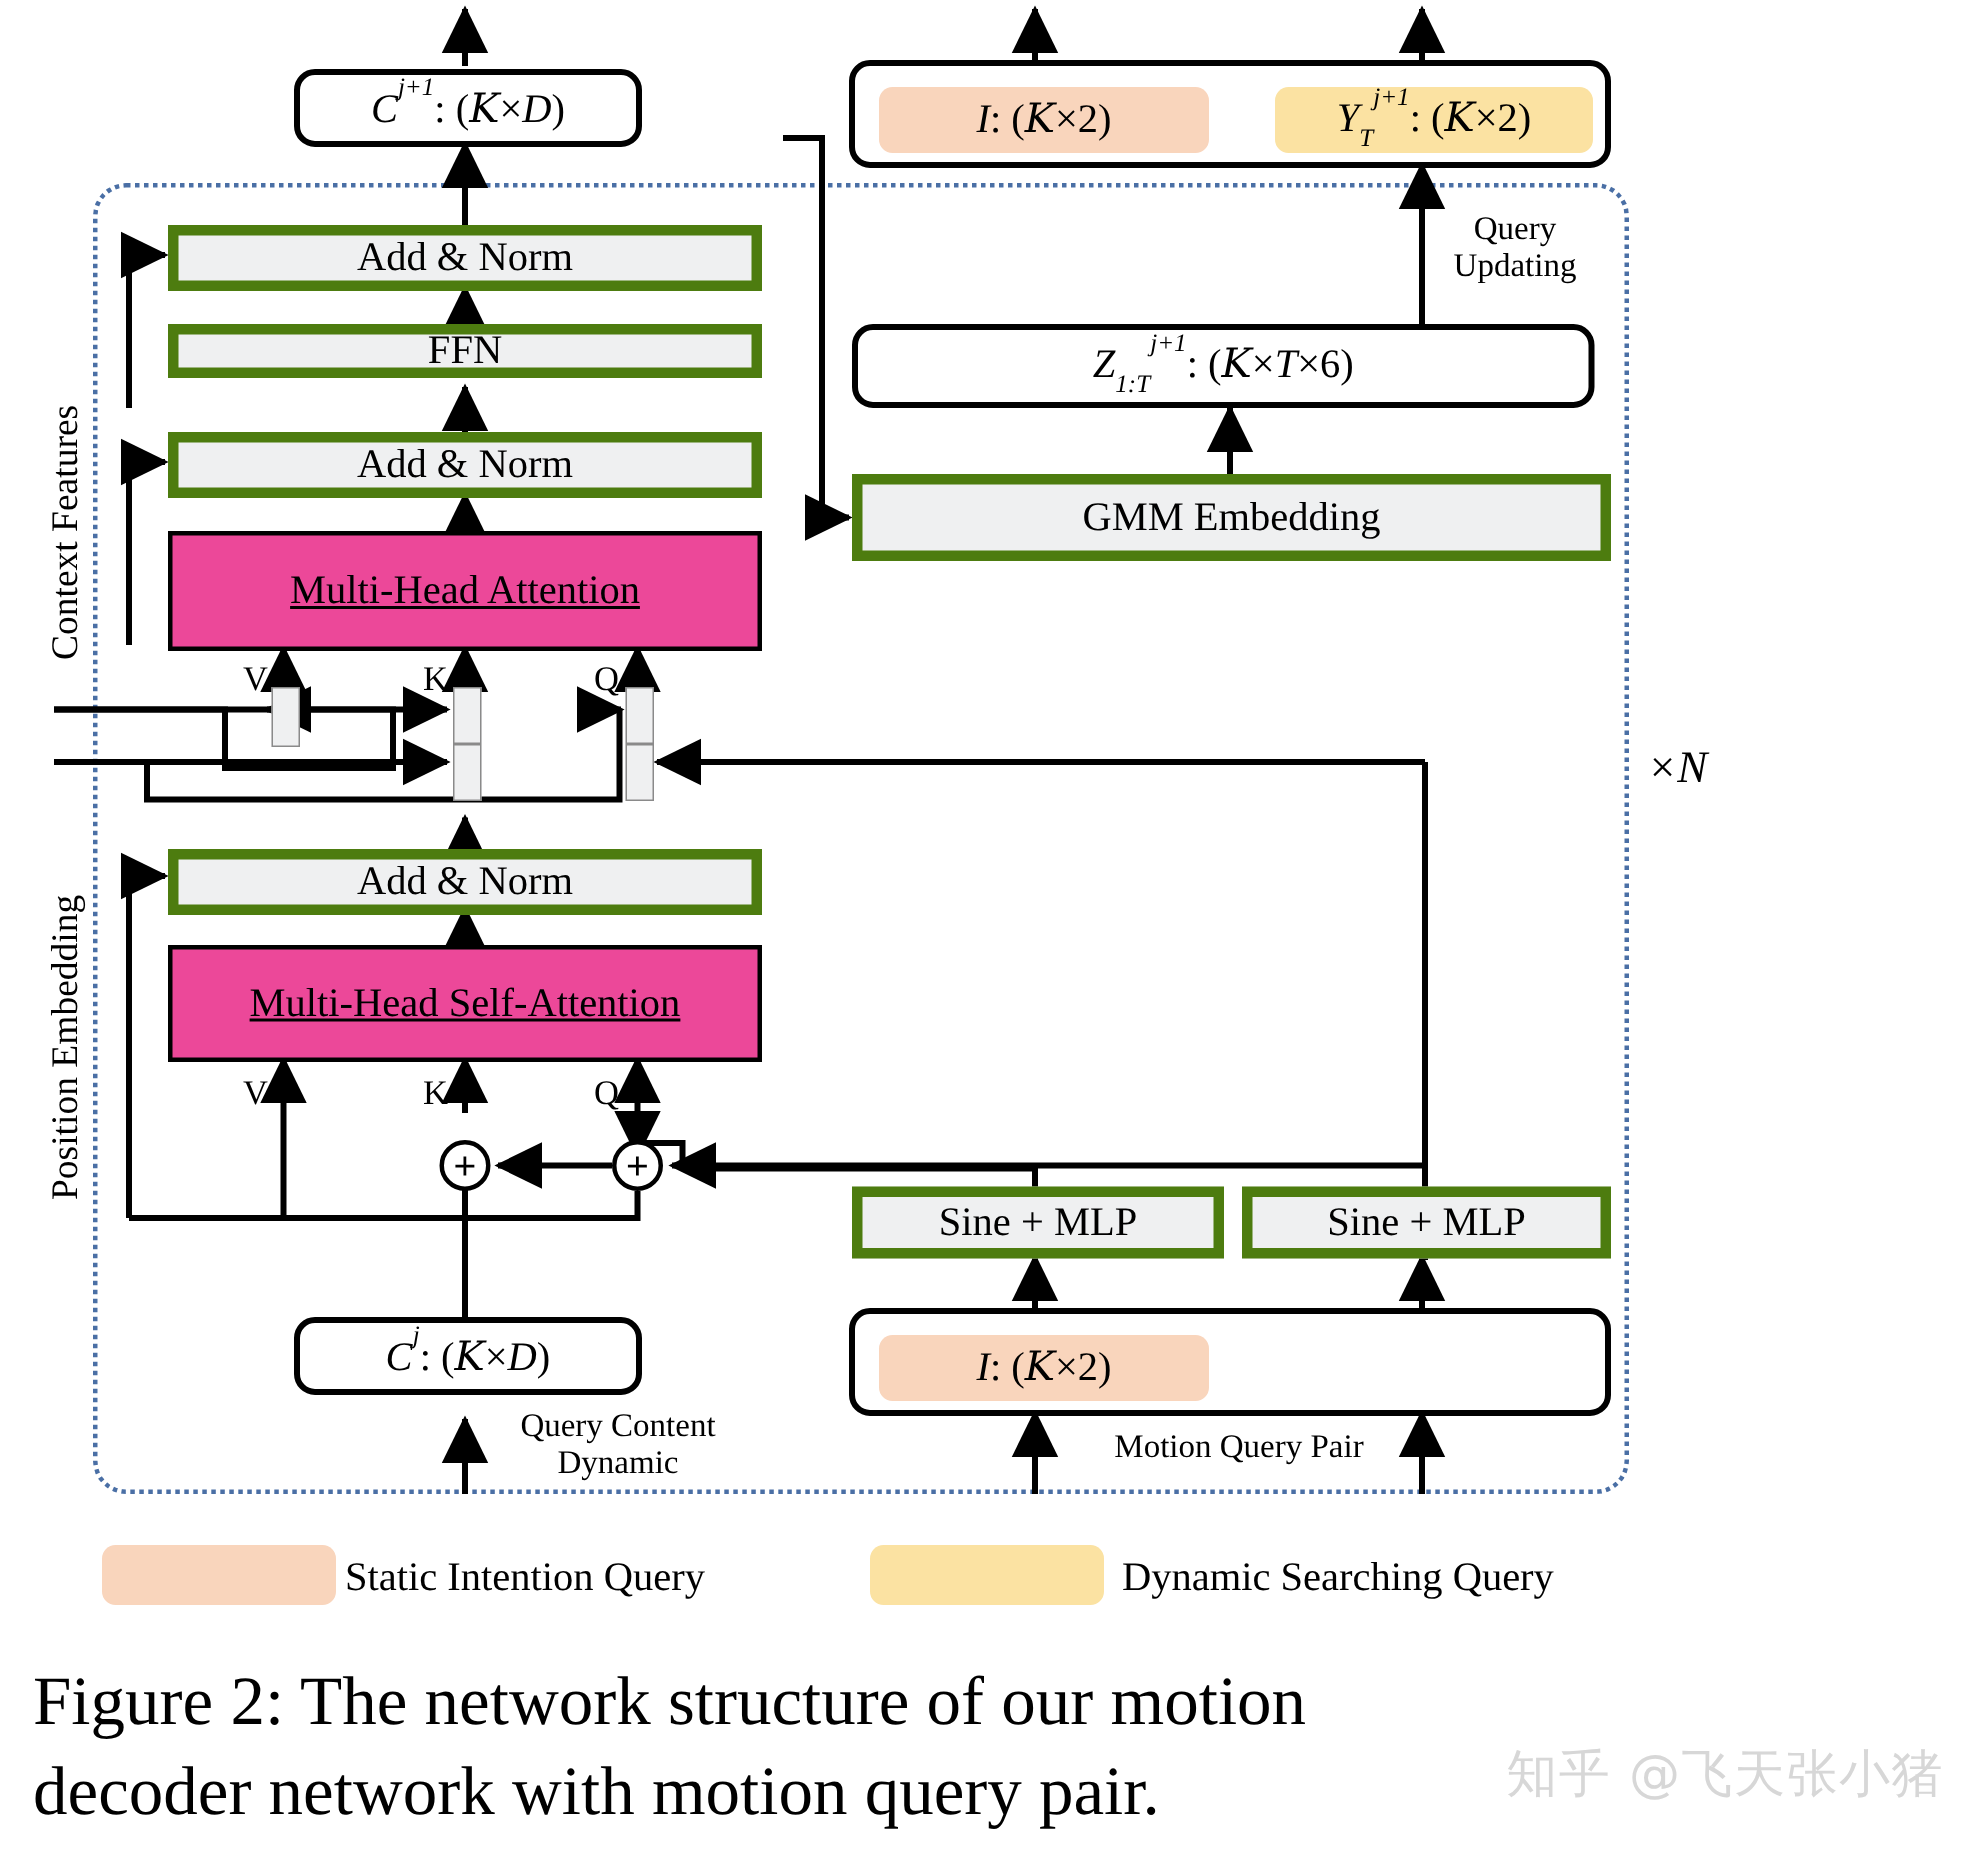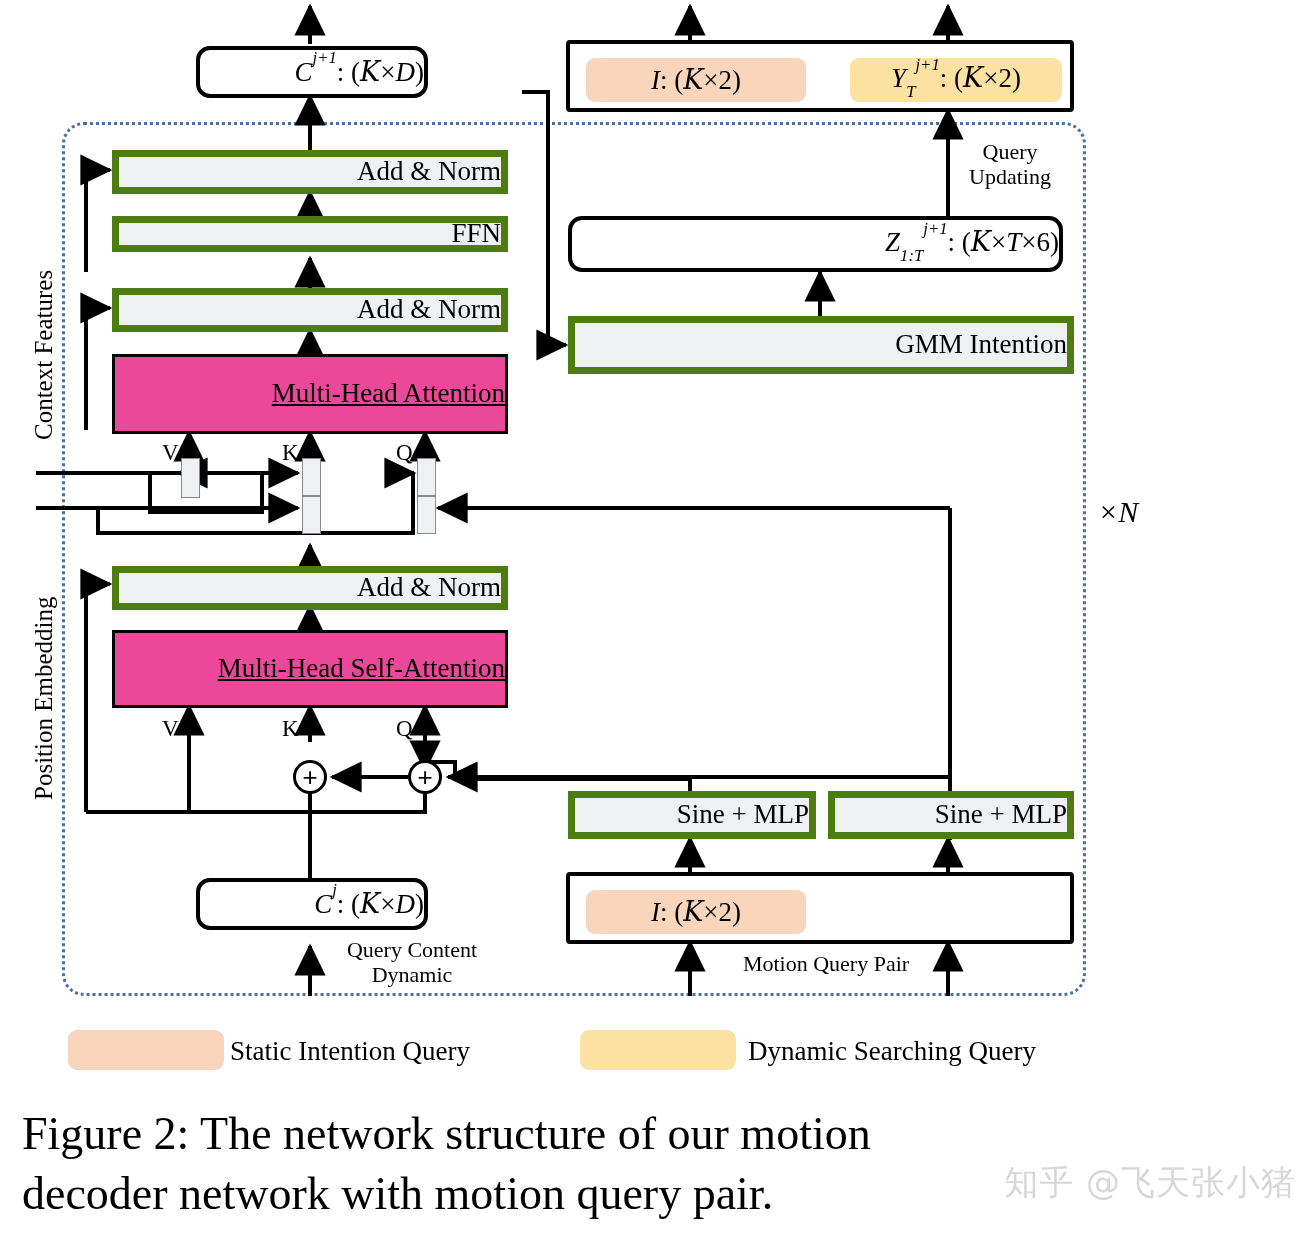--- a/index.html
+++ b/index.html
@@ -3,25 +3,25 @@
 <meta charset="utf-8">
 <style>
   html,body{margin:0;padding:0;background:#ffffff;}
   body{font-family:"Liberation Serif", serif;color:#000;}
   #page{position:relative;width:1310px;height:1240px;overflow:hidden;background:#fff;}
 
   .svg-layer{position:absolute;left:0;top:0;width:1310px;height:1240px;}
 
   
   .box{position:absolute;box-sizing:border-box;display:flex;align-items:center;
-       justify-content:flex-end;text-align:center;line-height:1.15;}
+       justify-content:center;text-align:center;line-height:1.15;}
   .bx-proc{background:#eff0f1;border:7px solid #4d7c0f;font-size:27px;}
   .bx-attn{background:#ec4899;border:3px solid #000;font-size:27px;text-decoration:underline;}
   .bx-round{background:#fff;border:4px solid #000;border-radius:14px;font-size:27px;}
-  .bx-pair{background:#fff;border:4px solid #000;border-radius:4px;}
+  .bx-pair{background:#fff;border:4px solid #000;border-radius:14px;}
   .chip{position:absolute;box-sizing:border-box;border-radius:9px;display:flex;
         align-items:center;justify-content:center;font-size:27px;}
 
   .lbl{position:absolute;font-size:22px;line-height:1.12;text-align:center;}
   .lbl-v{position:absolute;font-size:25px;white-space:nowrap;
          transform-origin:0 0;transform:rotate(-90deg);}
   .qkv{position:absolute;font-size:23px;font-family:"Liberation Serif",serif;}
 
   
   .bar{position:absolute;background:#eff0f1;border:1.5px solid #8a8a8a;box-sizing:border-box;}
@@ -215,21 +215,21 @@
       <span>+</span>
     </div>
 
   <div class="box bx-round" style="left:568px;top:216px;width:495px;height:56px;">
     <span>
       <span class="mi">Z</span><sub>1:T</sub><sup>j+1</sup>: (<span class="cal">K</span>×<span class="mi">T</span>×6)
     </span>
   </div>
 
   <div class="box bx-proc" style="left:568px;top:316px;width:506px;height:58px;">
-    <span>GMM Intention</span>
+    <span>GMM Embedding</span>
   </div>
 
   <div class="box bx-proc" style="left:568px;top:791px;width:248px;height:48px;">
     <span>Sine + MLP</span>
   </div>
 
   <div class="box bx-proc" style="left:828px;top:791px;width:246px;height:48px;">
     <span>Sine + MLP</span>
   </div>
 

